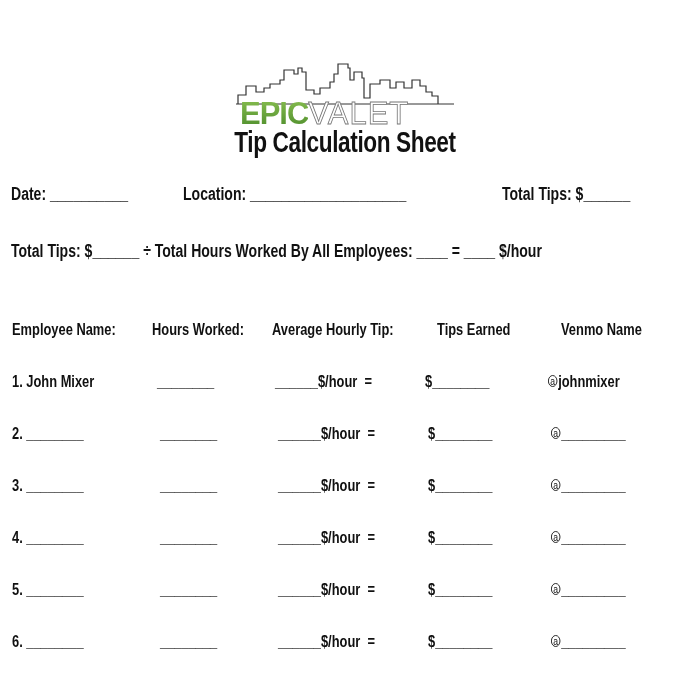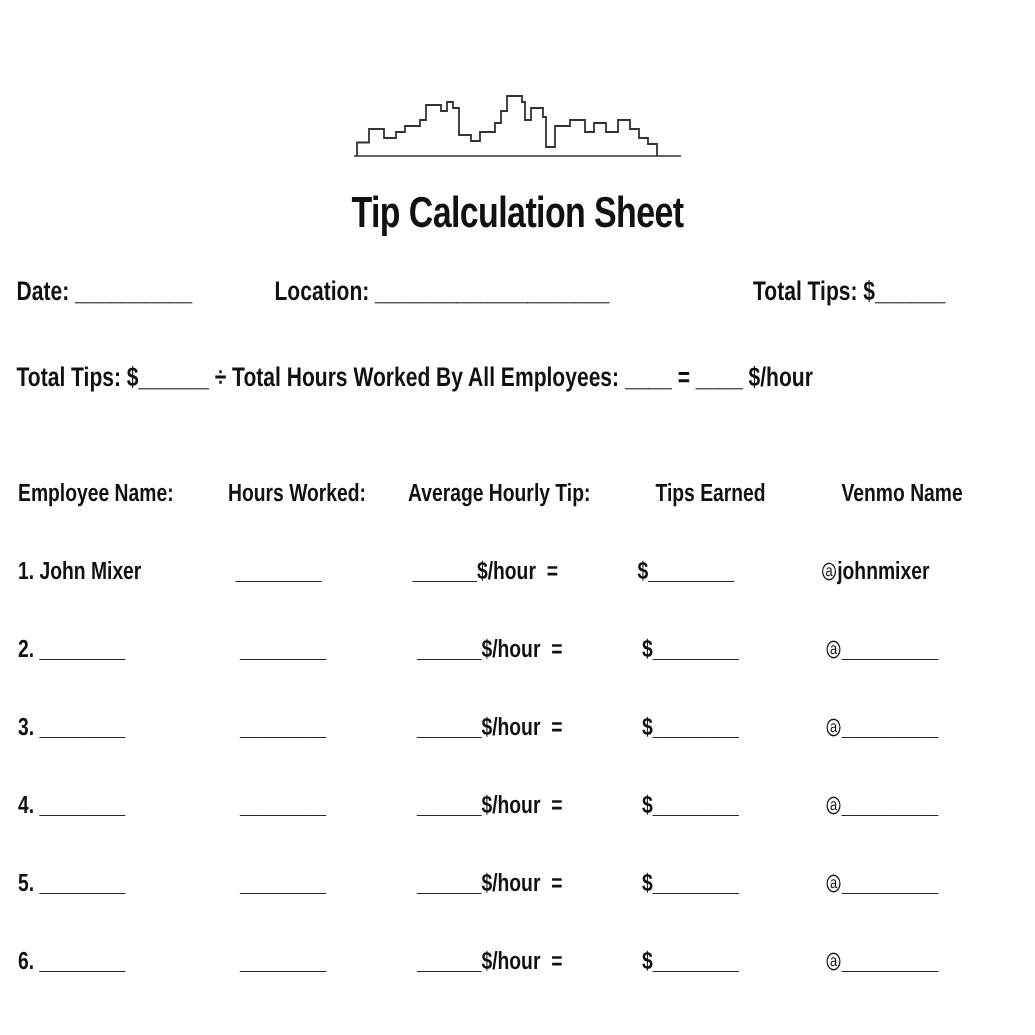--- a/index.html
+++ b/index.html
@@ -26,20 +26,21 @@
         vertical-align:2px; margin-right:1px; }
 </style>
 </head>
 <body>
 
 <div class="logo">
   <svg width="218" height="50" viewBox="0 0 218 50">
     <polyline fill="none" stroke="#333" stroke-width="1.2" points="2,46 2,37 10,37 10,28 20,28 20,34 28,34 28,30 34,30 34,26 44,26 44,22 48,22 48,12 58,12 58,16 62,16 62,10 66,10 66,14 70,14 70,32 78,32 78,36 84,36 84,30 94,30 94,24 98,24 98,16 102,16 102,6 112,6 112,10 114,10 114,22 118,22 118,14 126,14 126,20 128,20 128,40 134,40 134,26 144,26 144,22 154,22 154,30 160,30 160,24 168,24 168,30 176,30 176,22 184,22 184,28 190,28 190,34 196,34 196,38 202,38 202,46"></polyline>
     <line x1="0" y1="46" x2="218" y2="46" stroke="#333" stroke-width="1"></line>
   </svg>
+  <div class="logo-text"><span class="logo-epic">EPIC</span><span class="logo-valet">VALET</span></div>
 </div>
 
 <div class="title">Tip Calculation Sheet</div>
 
 <div class="line" style="left:11px; top:184px;">Date: __________</div>
 <div class="line" style="left:183px; top:184px;">Location: ____________________</div>
 <div class="line" style="left:502px; top:184px;">Total Tips: $______</div>
 
 <div class="line" style="left:11px; top:241px;">Total Tips: $______ ÷ Total Hours Worked By All Employees: ____ = ____ $/hour</div>
 

